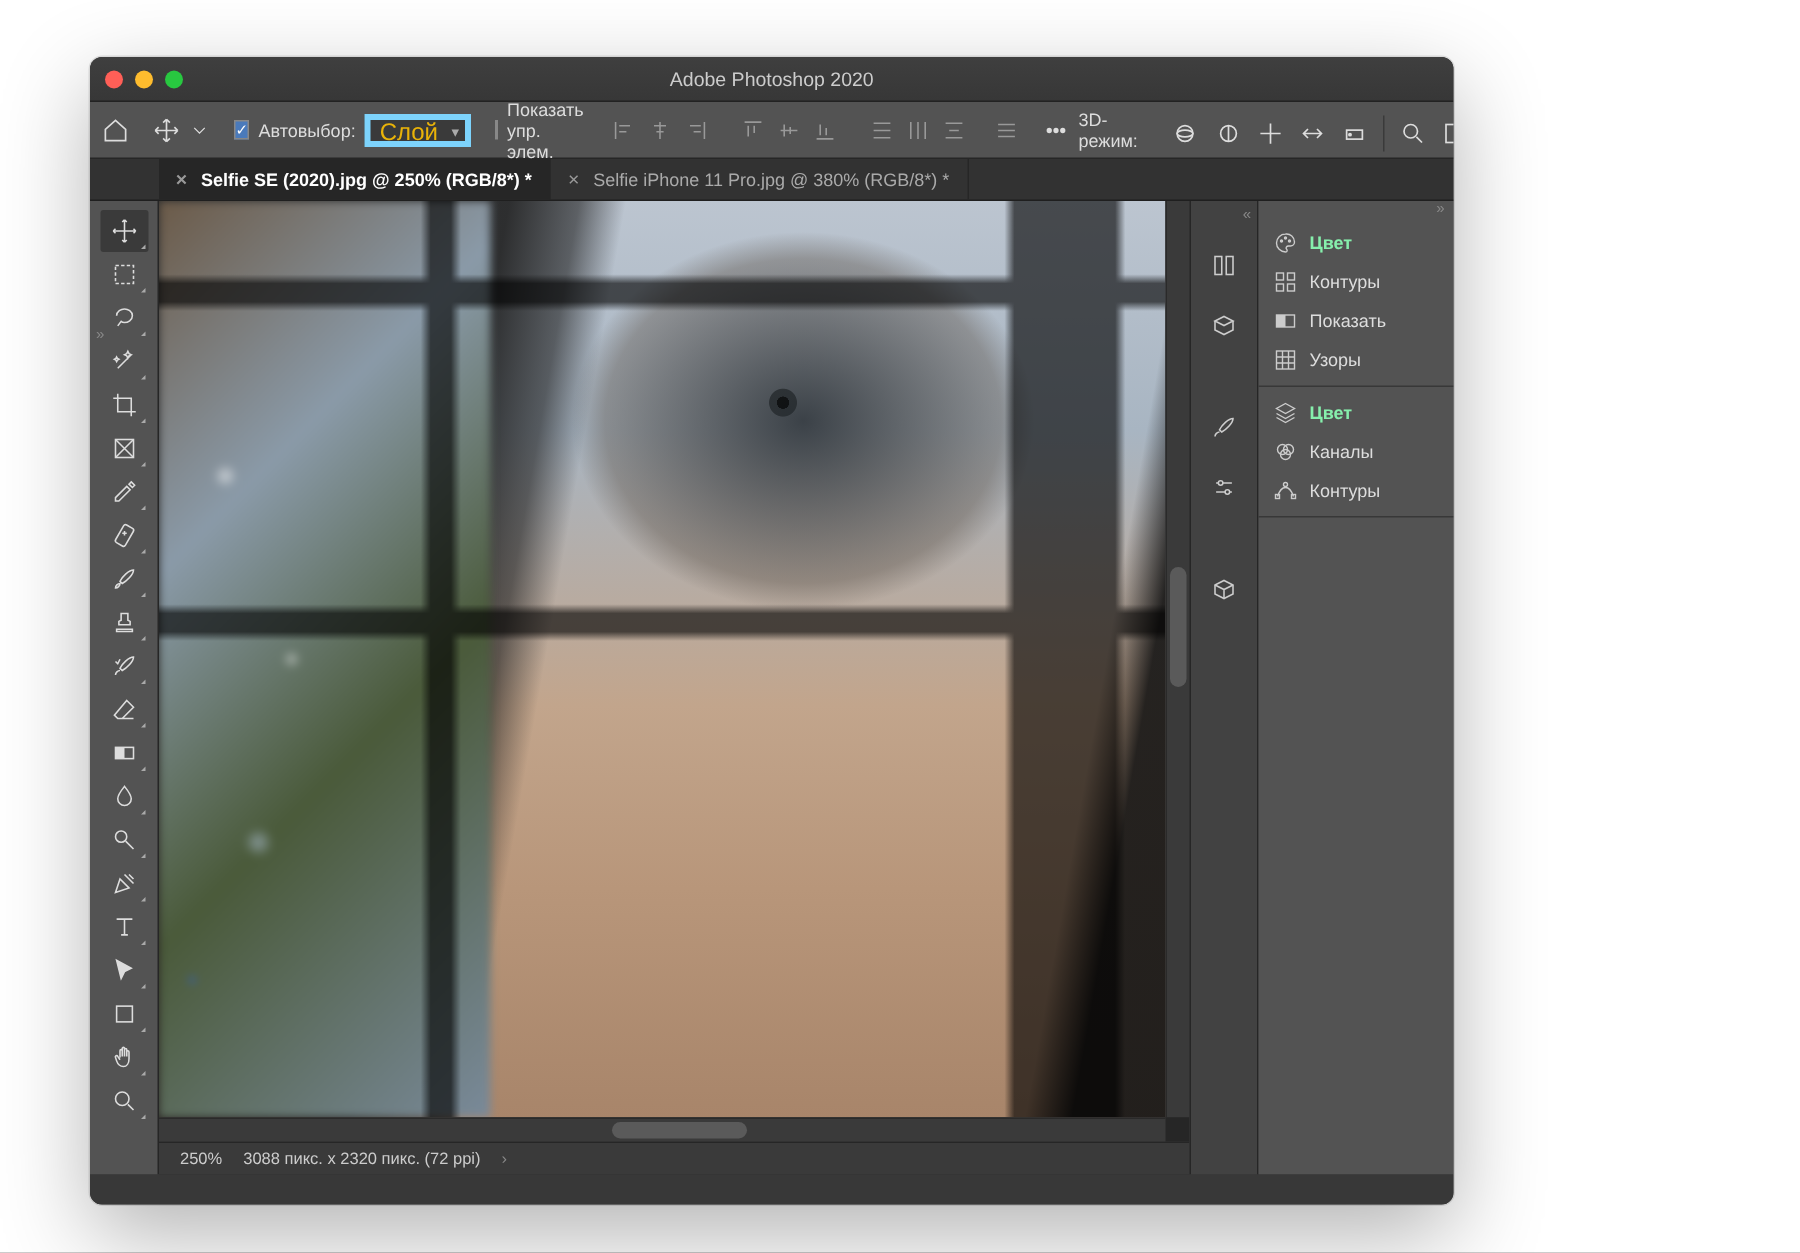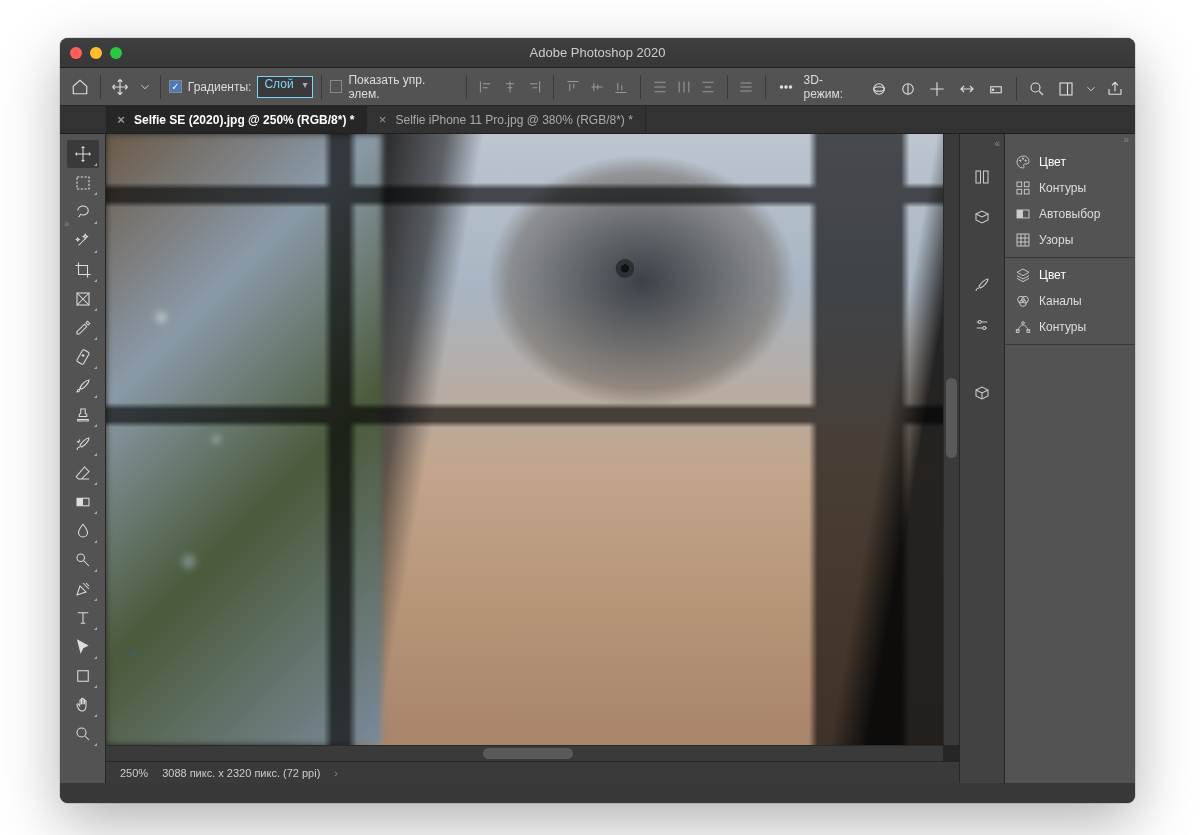--- a/index.html
+++ b/index.html
@@ -1,18 +1,18 @@
 <!DOCTYPE html>
 <html><head>
 <meta charset="utf-8">
 <style>
   * { box-sizing: border-box; margin: 0; padding: 0; font-family: -apple-system, BlinkMacSystemFont, "Segoe UI", Arial, sans-serif; }
   body { background: #fff; width: 1200px; height: 835px; overflow: hidden; }
   .window {
-    position: absolute; left: 60px; top: 38px; width: 1075px; height: 765px;
+    position: absolute; left: 60px; top: 38px; width: 909px; height: 765px;
     background: #323232; border-radius: 8px; box-shadow: 0 20px 60px rgba(0,0,0,0.3), 0 0 0 1px rgba(0,0,0,0.1);
     overflow: hidden; color: #ddd;
   }
   .titlebar {
     height: 30px; background: linear-gradient(#3f3f3f,#373737);
     display: flex; align-items: center; padding: 0 10px; font-size: 13px; color: #ccc;
     border-bottom: 1px solid #222;
   }
   .traffic { display: flex; gap: 8px; }
   .tl { width: 12px; height: 12px; border-radius: 50%; }
@@ -20,21 +20,21 @@
   .titlebar .wtitle { flex: 1; text-align: center; }
   .toolbar {
     height: 38px; background: #535353; border-bottom: 1px solid #262626;
     display: flex; align-items: center; padding: 0 8px; gap: 6px; font-size: 12px; color: #ddd;
   }
   .tb-btn { width: 24px; height: 24px; display: flex; align-items: center; justify-content: center; border-radius: 2px; cursor: default; }
   .tb-btn svg { width: 18px; height: 18px; fill: none; stroke: #ddd; stroke-width: 1.5; }
   .tb-sep { width: 1px; height: 24px; background: #3a3a3a; margin: 0 2px; }
   .chk { width: 13px; height: 13px; border: 1px solid #888; background: #4a7abb; display: inline-flex; align-items: center; justify-content: center; color:#fff; font-size:10px; }
   .chk-off { background: transparent; }
-  .select { height: 22px; background: #3a3a3a; border: 1px solid #7dd3fc; padding: 0 18px 0 6px; font-size: 12px; color: #7dd3fc; position: relative; }
+  .select { height: 22px; background: #3a3a3a; border: 4px solid #7dd3fc; padding: 0 18px 0 6px; font-size: 16px; color: #eab308; position: relative; }
   .select::after { content: "▾"; position: absolute; right: 4px; top: 2px; font-size: 10px; color: #aaa; }
   .align-grp { display: flex; gap: 2px; }
   .align-btn { width: 22px; height: 20px; display:flex; align-items:center; justify-content:center; }
   .align-btn svg { width:16px; height:16px; stroke:#999; stroke-width:1.3; fill:none; }
   .tabstrip {
     height: 28px; background: #323232; display: flex; align-items: stretch; padding-left: 46px;
     border-bottom: 1px solid #1f1f1f; font-size: 12px;
   }
   .tab { display: flex; align-items: center; padding: 0 12px 0 8px; gap: 6px; color: #aaa; border-right: 1px solid #262626; cursor: default; }
   .tab.active { background: #262626; color: #fff; font-weight: 600; }
@@ -80,21 +80,21 @@
     filter: blur(3px);
   }
   .statusbar { height: 22px; background: #3a3a3a; border-top: 1px solid #262626; display:flex; align-items:center; font-size:11px; color:#ccc; padding:0 46px 0 14px; gap:14px; }
   .right-well { width: 46px; background: #424242; border-left:1px solid #262626; border-right:1px solid #262626; display:flex; flex-direction:column; align-items:center; padding:8px 0; gap:16px; }
   .right-well .ic { width:24px; height:24px; display:flex; align-items:center; justify-content:center; }
   .right-well svg { width:18px; height:18px; stroke:#ccc; fill:none; stroke-width:1.4; }
   .right-well .rsep { height:12px; }
   .panels { width: 130px; background: #535353; display:flex; flex-direction:column; }
   .panel-grp { border-bottom: 1px solid #383838; padding: 4px 0; }
   .panel-row { display:flex; align-items:center; gap:8px; padding: 5px 10px; font-size: 12px; color:#ddd; cursor:default; }
-  .panel-row.bold { font-weight:400; color:#ffffff; }
+  .panel-row.bold { font-weight:700; color:#86efac; }
   .panel-row svg { width:16px; height:16px; stroke:#ccc; fill:none; stroke-width:1.4; flex-shrink:0; }
   .panels .collapse { text-align:right; font-size:10px; color:#888; padding:0 6px; }
   .toolbar .right { display:flex; align-items:flex-end; gap:6px; margin-left:auto; }
   .footer { position:absolute; left:0; right:0; bottom:0; height:20px; background:#383838; }
 </style>
 </head>
 <body>
 
 <div class="window">
 
@@ -120,21 +120,21 @@
           <path d="M12 2v20M2 12h20M12 2l-3 3M12 2l3 3M12 22l-3-3M12 22l3-3M2 12l3-3M2 12l3 3M22 12l-3-3M22 12l-3 3"></path>
         </svg>
       </div>
     <div class="tb-btn" style="width:14px">
         <svg viewBox="0 0 24 24">
           <path d="M6 9l6 6 6-6"></path>
         </svg>
       </div>
     <div class="tb-sep"></div>
     <span class="chk">✓</span>
-    <span>Градиенты:</span>
+    <span>Автовыбор:</span>
     <div class="select">Слой</div>
     <div class="tb-sep"></div>
     <span class="chk chk-off"></span>
     <span>Показать упр. элем.</span>
     <div class="tb-sep"></div>
     <div class="align-grp">
       <div class="align-btn">
           <svg viewBox="0 0 20 20">
             <path d="M3 3v14M6 6h9M6 11h6"></path>
           </svg>
@@ -460,21 +460,21 @@
               <rect x="14" y="14" width="7" height="7"></rect>
             </svg>
           <span>Контуры</span>
         </div>
         <div class="panel-row">
           <svg viewBox="0 0 24 24">
               <rect x="3" y="6" width="18" height="12"></rect>
               <path d="M3 6l18 12" stroke-width="0"></path>
               <rect x="3" y="6" width="9" height="12" fill="#ccc" stroke="none"></rect>
             </svg>
-          <span>Автовыбор</span>
+          <span>Показать</span>
         </div>
         <div class="panel-row">
           <svg viewBox="0 0 24 24">
               <rect x="3" y="3" width="18" height="18"></rect>
               <path d="M3 9h18M3 15h18M9 3v18M15 3v18"></path>
             </svg>
           <span>Узоры</span>
         </div>
       </div>
       <div class="panel-grp">

